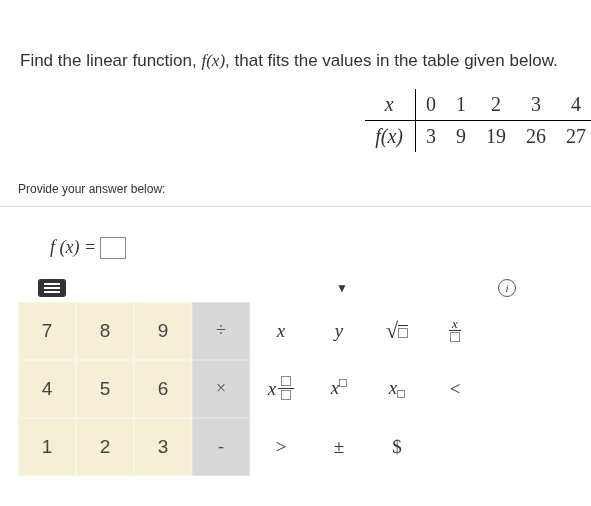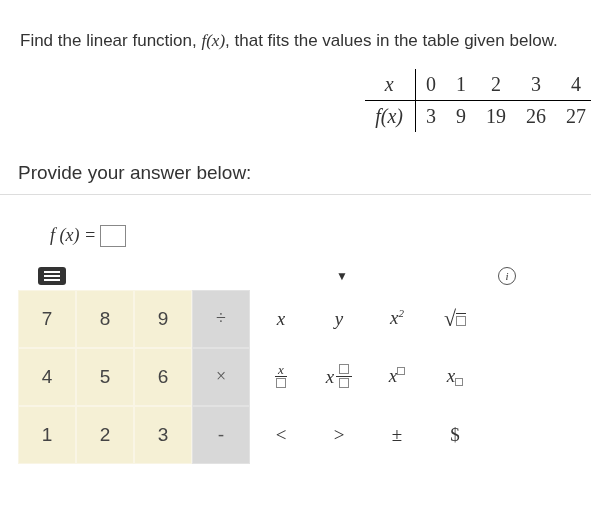--- a/index.html
+++ b/index.html
@@ -1,24 +1,24 @@
 <!DOCTYPE html>
 <html><head>
   <meta charset="utf-8">
   <style>
     * { box-sizing: border-box; margin: 0; padding: 0; }
     body { font-family: Arial, sans-serif; width: 591px; height: 506px; background: #fff; color: #333; overflow: hidden; position: relative; }
-    .question { padding: 28px 15px 5px 20px; font-size: 17px; line-height: 1.5; }
+    .question { padding: 28px 15px 5px 20px; font-size: 17px; line-height: 1.5; margin-top: 20px; }
     .math-var { font-style: italic; font-family: 'Times New Roman', serif; }
     .table-area { display: flex; justify-content: flex-end; padding: 10px 0 10px 0; }
     .val-table { border-collapse: collapse; font-family: 'Times New Roman', serif; font-size: 20px; margin-right: -5px; }
     .val-table td { padding: 4px 10px; text-align: center; }
     .val-table tr:first-child td { border-bottom: 1.5px solid #000; }
     .val-table td:first-child { border-right: 1.5px solid #000; font-style: italic; padding-right: 12px; }
-    .instruction { padding: 20px 15px 10px 18px; font-size: 19px; border-bottom: 1px solid #ddd; margin-bottom: 5px;}
+    .instruction { padding: 20px 15px 10px 18px; font-size: 12px; border-bottom: 1px solid #ddd; margin-bottom: 5px;}
     .answer-row { padding: 25px 4px 15px 50px; font-family: 'Times New Roman', serif; font-size: 18px; font-style: italic; display: flex; align-items: center; gap: 4px;}
     .answer-box { display: inline-block; width: 26px; height: 22px; border: 1px solid #888; background: #fff; vertical-align: middle; font-style: normal;}
     .toolbar-row { display: flex; align-items: center; padding: 5px 25px 5px 38px; justify-content: space-between; }
     .kb-toggle { width: 28px; height: 18px; background: #333; border-radius: 3px; display: flex; align-items: center; justify-content: center; }
     .kb-toggle-inner { width: 16px; height: 2px; background: #fff; box-shadow: 0 -4px 0 #fff, 0 4px 0 #fff; }
     .dropdown-arrow { font-size: 12px; margin-left: 120px;}
     .info-icon { width: 18px; height: 18px; border: 1.5px solid #555; border-radius: 50%; display: flex; align-items: center; justify-content: center; font-size: 11px; font-family: serif; font-style: italic; margin-right: 50px;}
     .keypad { display: flex; padding: 0 18px 0 18px; }
     .key { width: 58px; height: 58px; display: flex; align-items: center; justify-content: center; font-size: 20px; font-family: 'Times New Roman', serif; border: none; background: transparent; cursor: pointer; }
     .numkey { background: #f5f0d5; font-family: Arial, sans-serif; font-size: 19px; color: #444; border: 1px solid #f9f5e5;}
@@ -95,23 +95,20 @@
   </div>
   <div class="op-section">
     <button class="key opkey">÷</button>
     <button class="key opkey">×</button>
     <button class="key opkey">-</button>
   </div>
   <div class="sym-section">
     <button class="key symkey">x</button>
     <button class="key symkey">y</button>
     <button class="key symkey">
-        <span><span>x</span><span class="sup">2</span></span>
-      </button>
-    <button class="key symkey">
         <span class="sqrt"><span>√</span><span style="border-top:1px solid #333; font-size:13px;"><span class="box-ph"></span></span></span>
       </button>
     <button class="key symkey">
         <span class="frac">
           <span class="num">x</span>
           <span class="den"><span class="box-ph"></span></span>
         </span>
       </button>
     <button class="key symkey">
         <span style="display:flex;align-items:center;gap:2px;">

